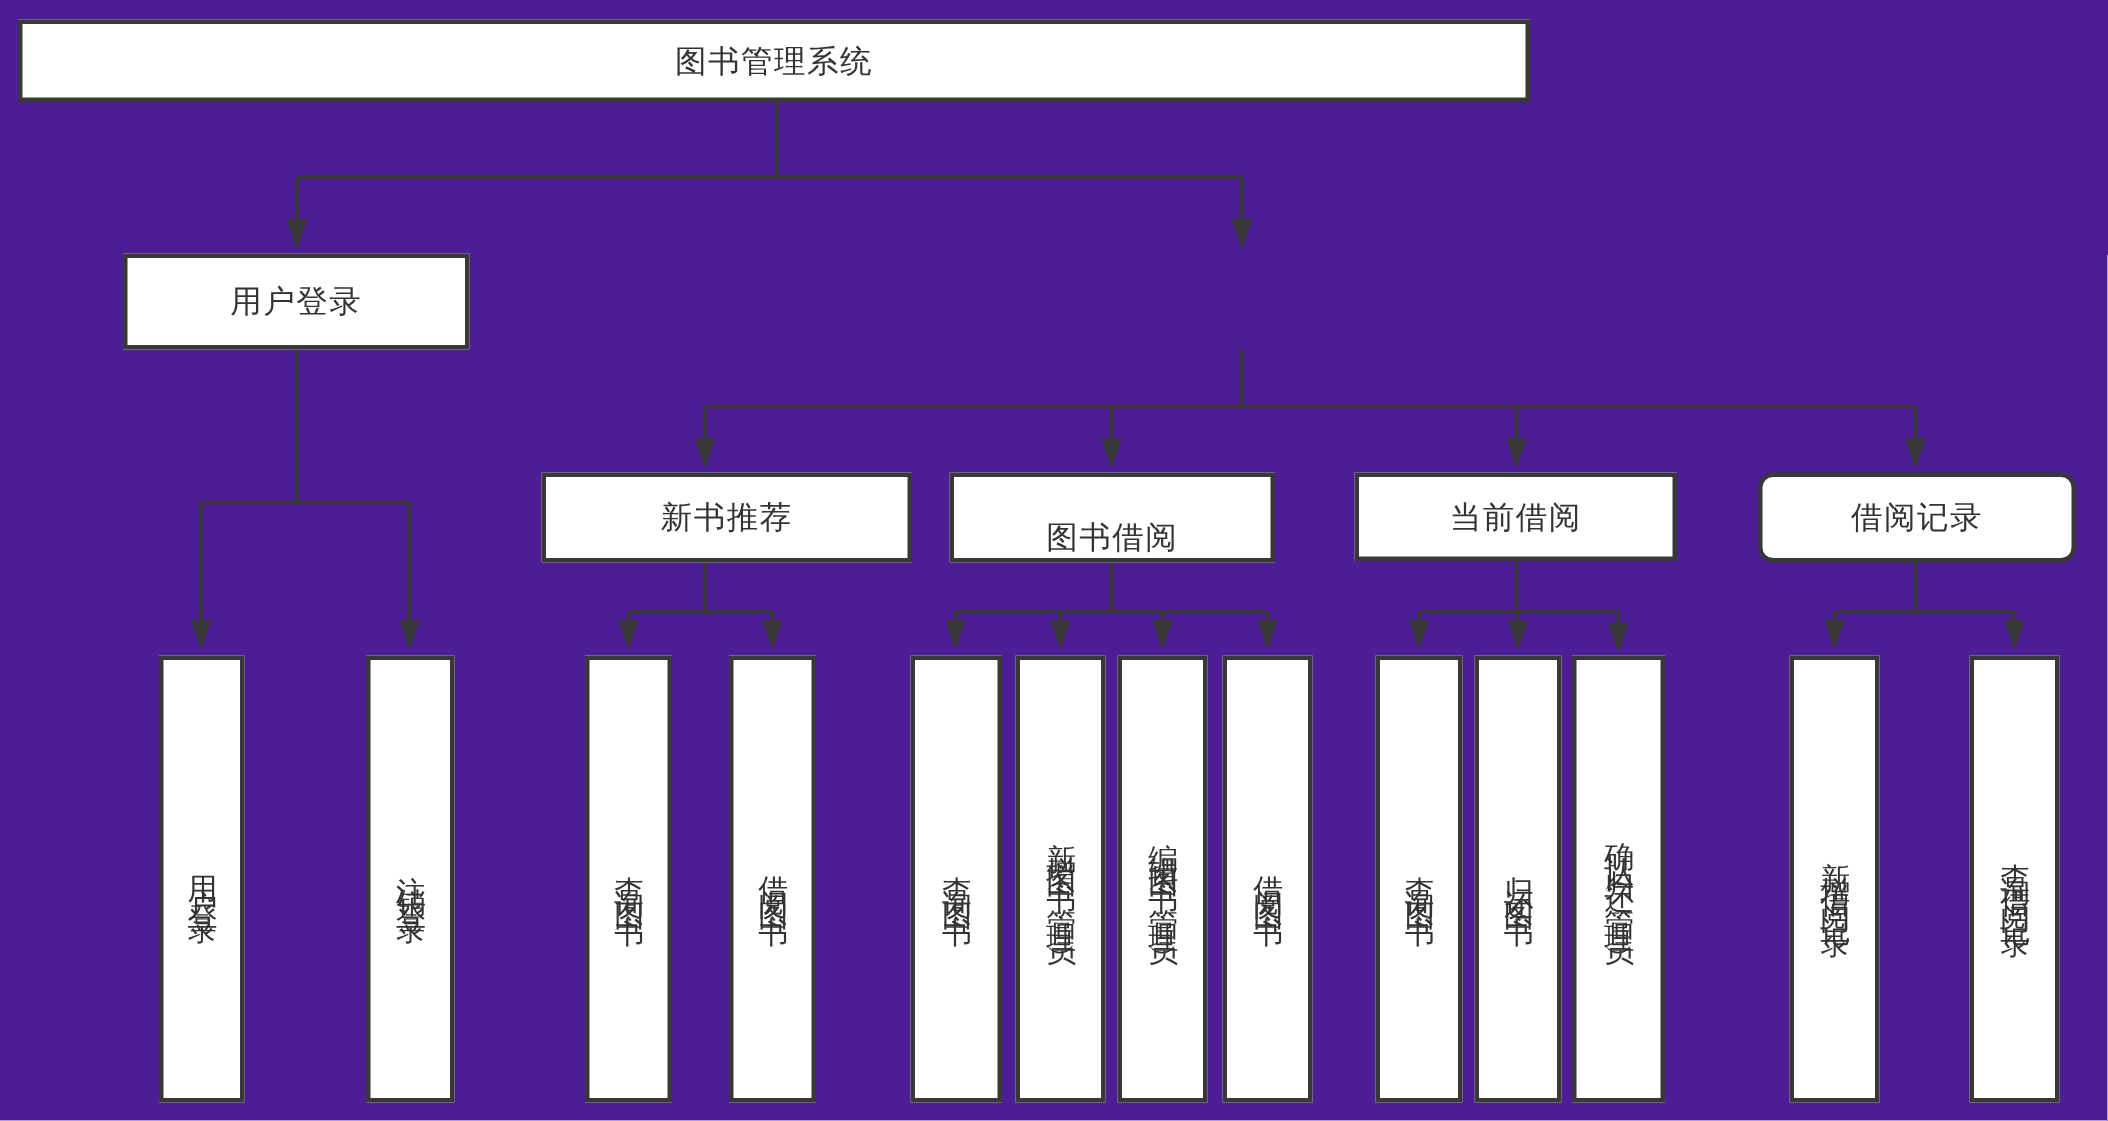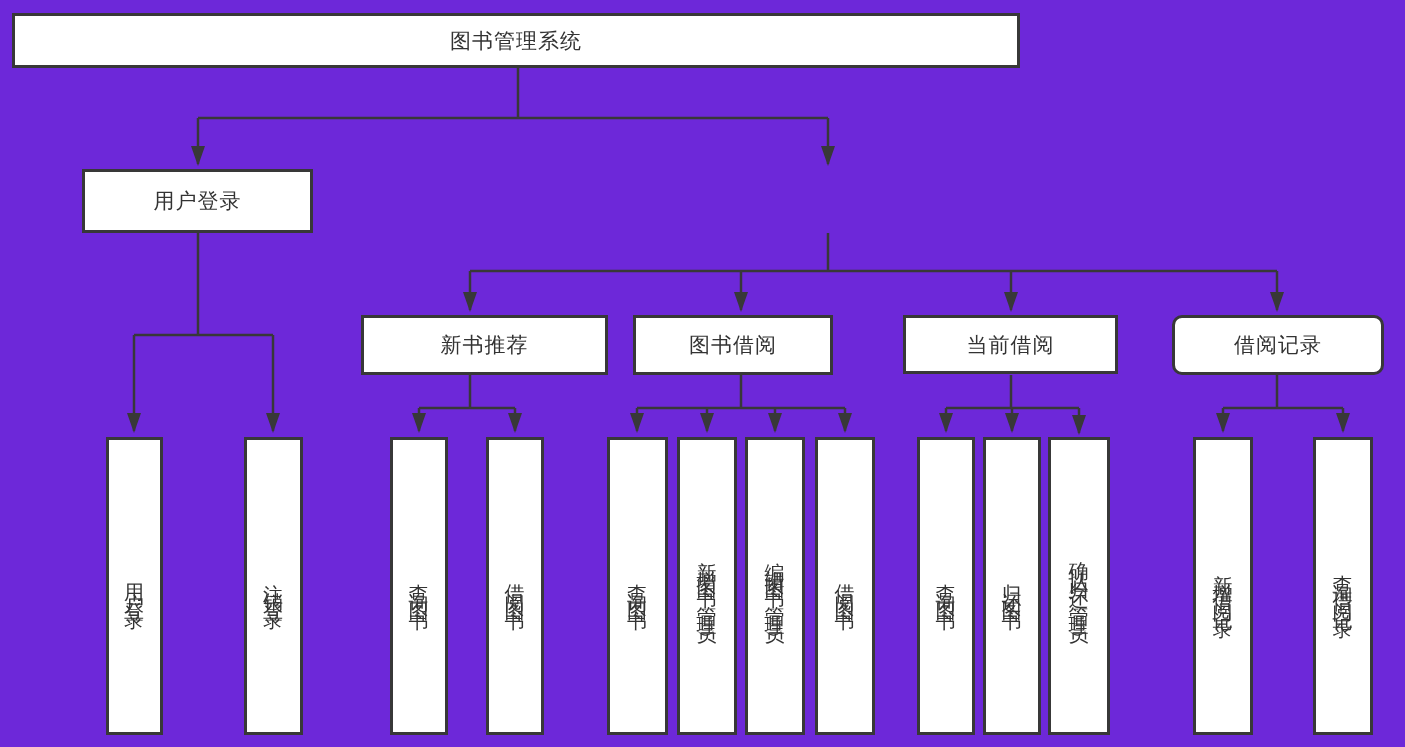--- a/index.html
+++ b/index.html
@@ -4,21 +4,21 @@
 <style>
   html, body {
     margin: 0;
     padding: 0;
     background: #ffffff;
   }
   #stage {
     position: relative;
     width: 1405px;
     height: 747px;
-    background: #6d28d9;
+    background: #4c1d95;
     font-family: "Liberation Sans", "DejaVu Sans", sans-serif;
     overflow: hidden;
   }
   #wires {
     position: absolute;
     left: 0;
     top: 0;
     width: 1405px;
     height: 747px;
     pointer-events: none;
@@ -111,21 +111,21 @@
     <span>图书管理系统</span>
   </div>
 
   <div class="node h" style="left:82px; top:169px; width:231px; height:64px;">
     <span>用户登录</span>
   </div>
 
   <div class="node h" style="left:361px; top:315px; width:247px; height:60px;">
     <span>新书推荐</span>
   </div>
-  <div class="node h" style="left:633px; top:315px; width:200px; height:60px;">
+  <div class="node h" style="left:633px; top:315px; width:217px; height:60px;align-items:flex-end;">
     <span>图书借阅</span>
   </div>
   <div class="node h" style="left:903px; top:315px; width:215px; height:59px;">
     <span>当前借阅</span>
   </div>
   <div class="node h" style="left:1172px; top:315px; width:212px; height:60px;border-radius:10px;">
     <span>借阅记录</span>
   </div>
 
   <div class="node v" style="left:106px; width:57px;">

